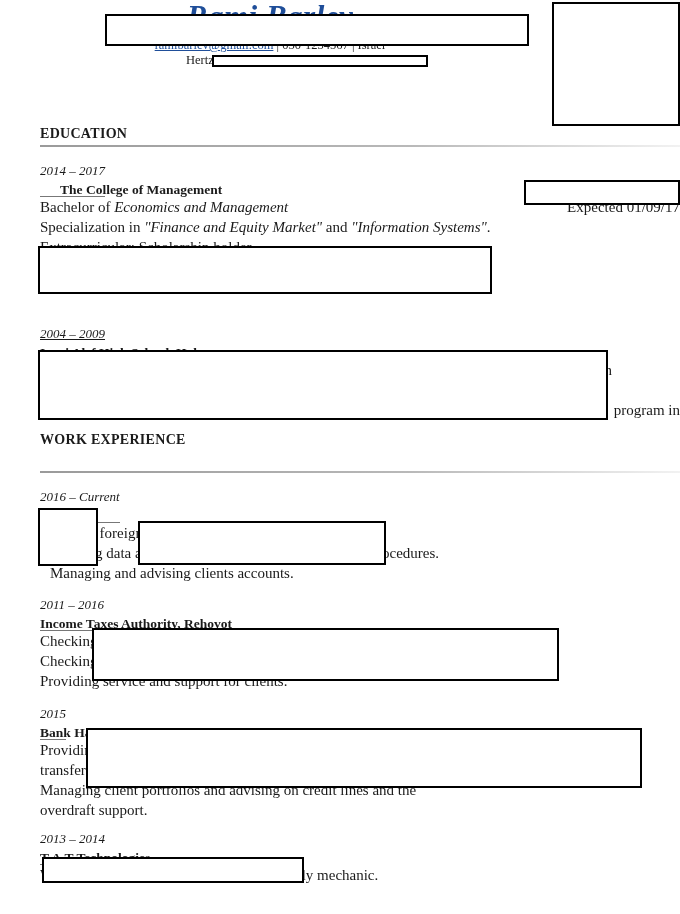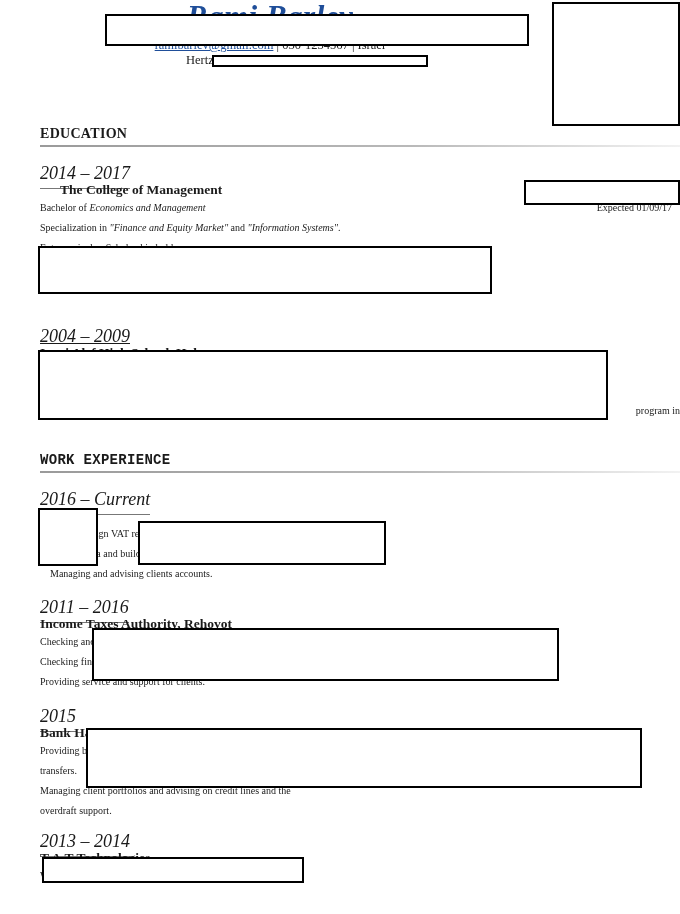--- a/index.html
+++ b/index.html
@@ -43,33 +43,33 @@
     font-size:14px;font-weight:bold;letter-spacing:.3px;
   }
   .sec-rule{
     position:absolute;left:40px;width:640px;height:2px;
     background:linear-gradient(to right,#9a9a9a 0%,#b9b9b9 58%,#e2e2e2 88%,#f2f2f2 100%);
   }
 
   
   .ent-date{
     position:absolute;left:40px;
-    font-size:18px;font-style:italic;
+    font-size:13px;font-style:italic;
     border-bottom:1px solid #777;
-    padding-bottom:4px;
+    padding-bottom:17px;
     display:inline-block;
     white-space:nowrap;
   }
   .ent-org{
     position:absolute;left:40px;
     font-size:13.5px;font-weight:bold;white-space:nowrap;
   }
   .ent-line{
     position:absolute;left:40px;
-    font-size:10px;line-height:17px;
+    font-size:15px;line-height:17px;
     white-space:nowrap;
     text-align:center;
   }
   .ent-line i,.ent-org i{font-style:italic;}
 
   
   .occ{
     position:absolute;
     background:#ffffff;
     border:2.5px solid #000000;
@@ -87,31 +87,31 @@
     <span class="mail">ramibarlev@gmail.com</span><span> | 050-1234567 | Israel</span>
   </div>
 
   <div class="hdr-addr">Hertzel 12, Rishon LeZion, Israel</div>
 
   <div id="sections-root">
       <div class="sec-title" style="top: 126px;">EDUCATION</div>
       <div class="sec-rule" style="top: 145px;"></div>
       <div class="ent-date" style="top: 163px;">2014 – 2017</div>
       <div class="ent-org" style="top: 182px; margin-left: 20px;">The College of Management</div>
-      <div class="ent-line" style="left: auto; right: 8px; top: 199px; margin-left: 12px;">Expected 01/09/17</div>
+      <div class="ent-line" style="left: auto; right: 0px; top: 199px; margin-left: 12px;">Expected 01/09/17</div>
       <div class="ent-line" style="top: 199px;">Bachelor of <i>Economics and Management</i></div>
       <div class="ent-line" style="top: 219px;">Specialization in <i>"Finance and Equity Market"</i> and <i>"Information Systems"</i>.</div>
       <div class="ent-line" style="top: 239px;">Extracurricular: Scholarship holder.</div>
       <div class="ent-line" style="top: 259px;">Studied "Maram Lyanir" and "Perger" scholarship for excellence.</div>
       <div class="ent-date" style="top: 326px; text-decoration: underline;">2004 – 2009</div>
       <div class="ent-org" style="top: 345px;">Ironi Alef High School, Holon</div>
       <div class="ent-line" style="left: auto; right: 0px; top: 402px;">program in</div>
       <div class="ent-line" style="top: 362px;">Graduated with a full matriculation certificate, 5 units Mathematics, 5 units English program in</div>
       <div class="ent-line" style="top: 382px;">Psychology with the grade of 88.</div>
-      <div class="sec-title" style="top: 452px; font-family: Liberation Mono, monospace;">WORK EXPERIENCE</div>
+      <div class="sec-title" style="top: 432px;">WORK EXPERIENCE</div>
       <div class="sec-rule" style="top: 471px;"></div>
       <div class="ent-date" style="top: 489px;">2016 – Current</div>
       <div class="ent-org" style="top: 508px;">– Analyst</div>
       <div class="ent-line" style="top: 525px;">Handling foreign VAT reclaim for global companies.</div>
       <div class="ent-line" style="top: 545px;">Analyzing data and building reports regarding reclaim procedures.</div>
       <div class="ent-line" style="top: 565px; margin-left: 10px;">Managing and advising clients accounts.</div>
       <div class="ent-date" style="top: 597px;">2011 – 2016</div>
       <div class="ent-org" style="top: 616px;">Income Taxes Authority, Rehovot</div>
       <div class="ent-line" style="top: 633px;">Checking and processing tax reports.</div>
       <div class="ent-line" style="top: 653px;">Checking financial statements of businesses.</div>

